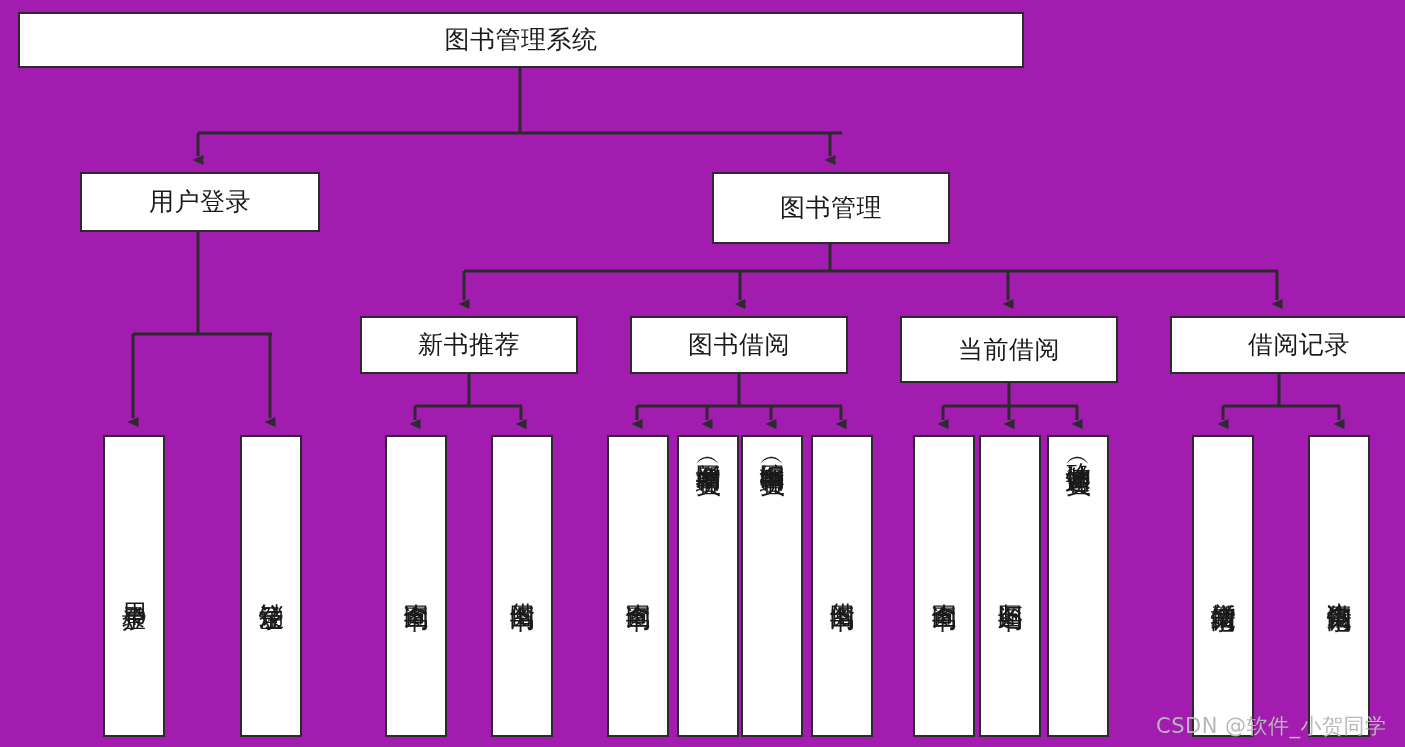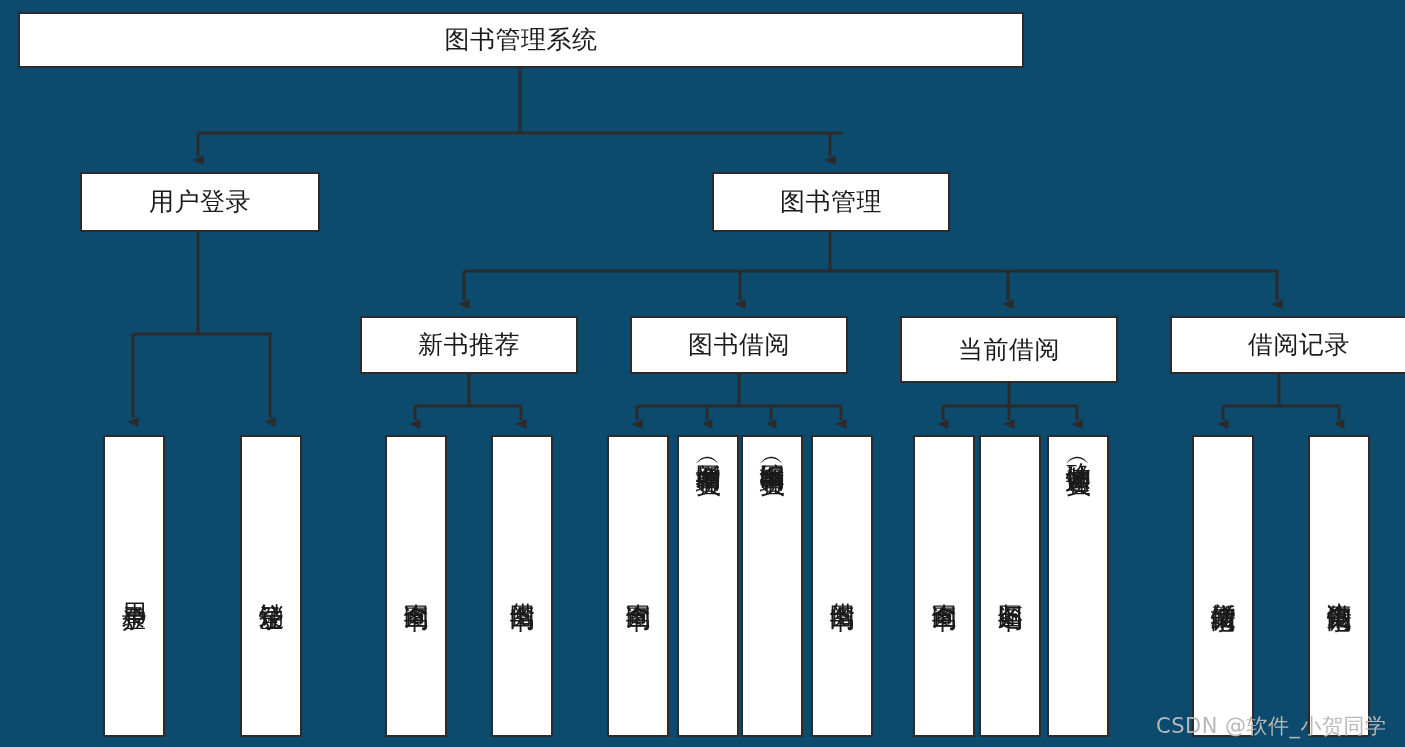--- a/index.html
+++ b/index.html
@@ -7,21 +7,21 @@
     padding: 0;
     background: #ffffff;
   }
   body {
     font-family: "DejaVu Sans", "Liberation Sans", sans-serif;
   }
   #diagram-root {
     position: relative;
     width: 1405px;
     height: 747px;
-    background: #0c4a6e;
+    background: #a21caf;
     overflow: hidden;
   }
   #edges-layer {
     position: absolute;
     left: 0;
     top: 0;
     width: 1405px;
     height: 747px;
     pointer-events: none;
   }
@@ -129,21 +129,21 @@
     </g>
   </svg>
 
   <div class="node horizontal" style="left:18px; top:12px; width:1006px; height:56px;">
     <span class="node-label">图书管理系统</span>
   </div>
 
   <div class="node horizontal" style="left:80px; top:172px; width:240px; height:60px;">
     <span class="node-label">用户登录</span>
   </div>
-  <div class="node horizontal" style="left:712px; top:172px; width:238px; height:60px;">
+  <div class="node horizontal" style="left:712px; top:172px; width:238px; height:72px;">
     <span class="node-label">图书管理</span>
   </div>
 
   <div class="node horizontal" style="left:360px; top:316px; width:218px; height:58px;">
     <span class="node-label">新书推荐</span>
   </div>
   <div class="node horizontal" style="left:630px; top:316px; width:218px; height:58px;">
     <span class="node-label">图书借阅</span>
   </div>
   <div class="node horizontal" style="left:900px; top:316px; width:218px; height:67px;">

